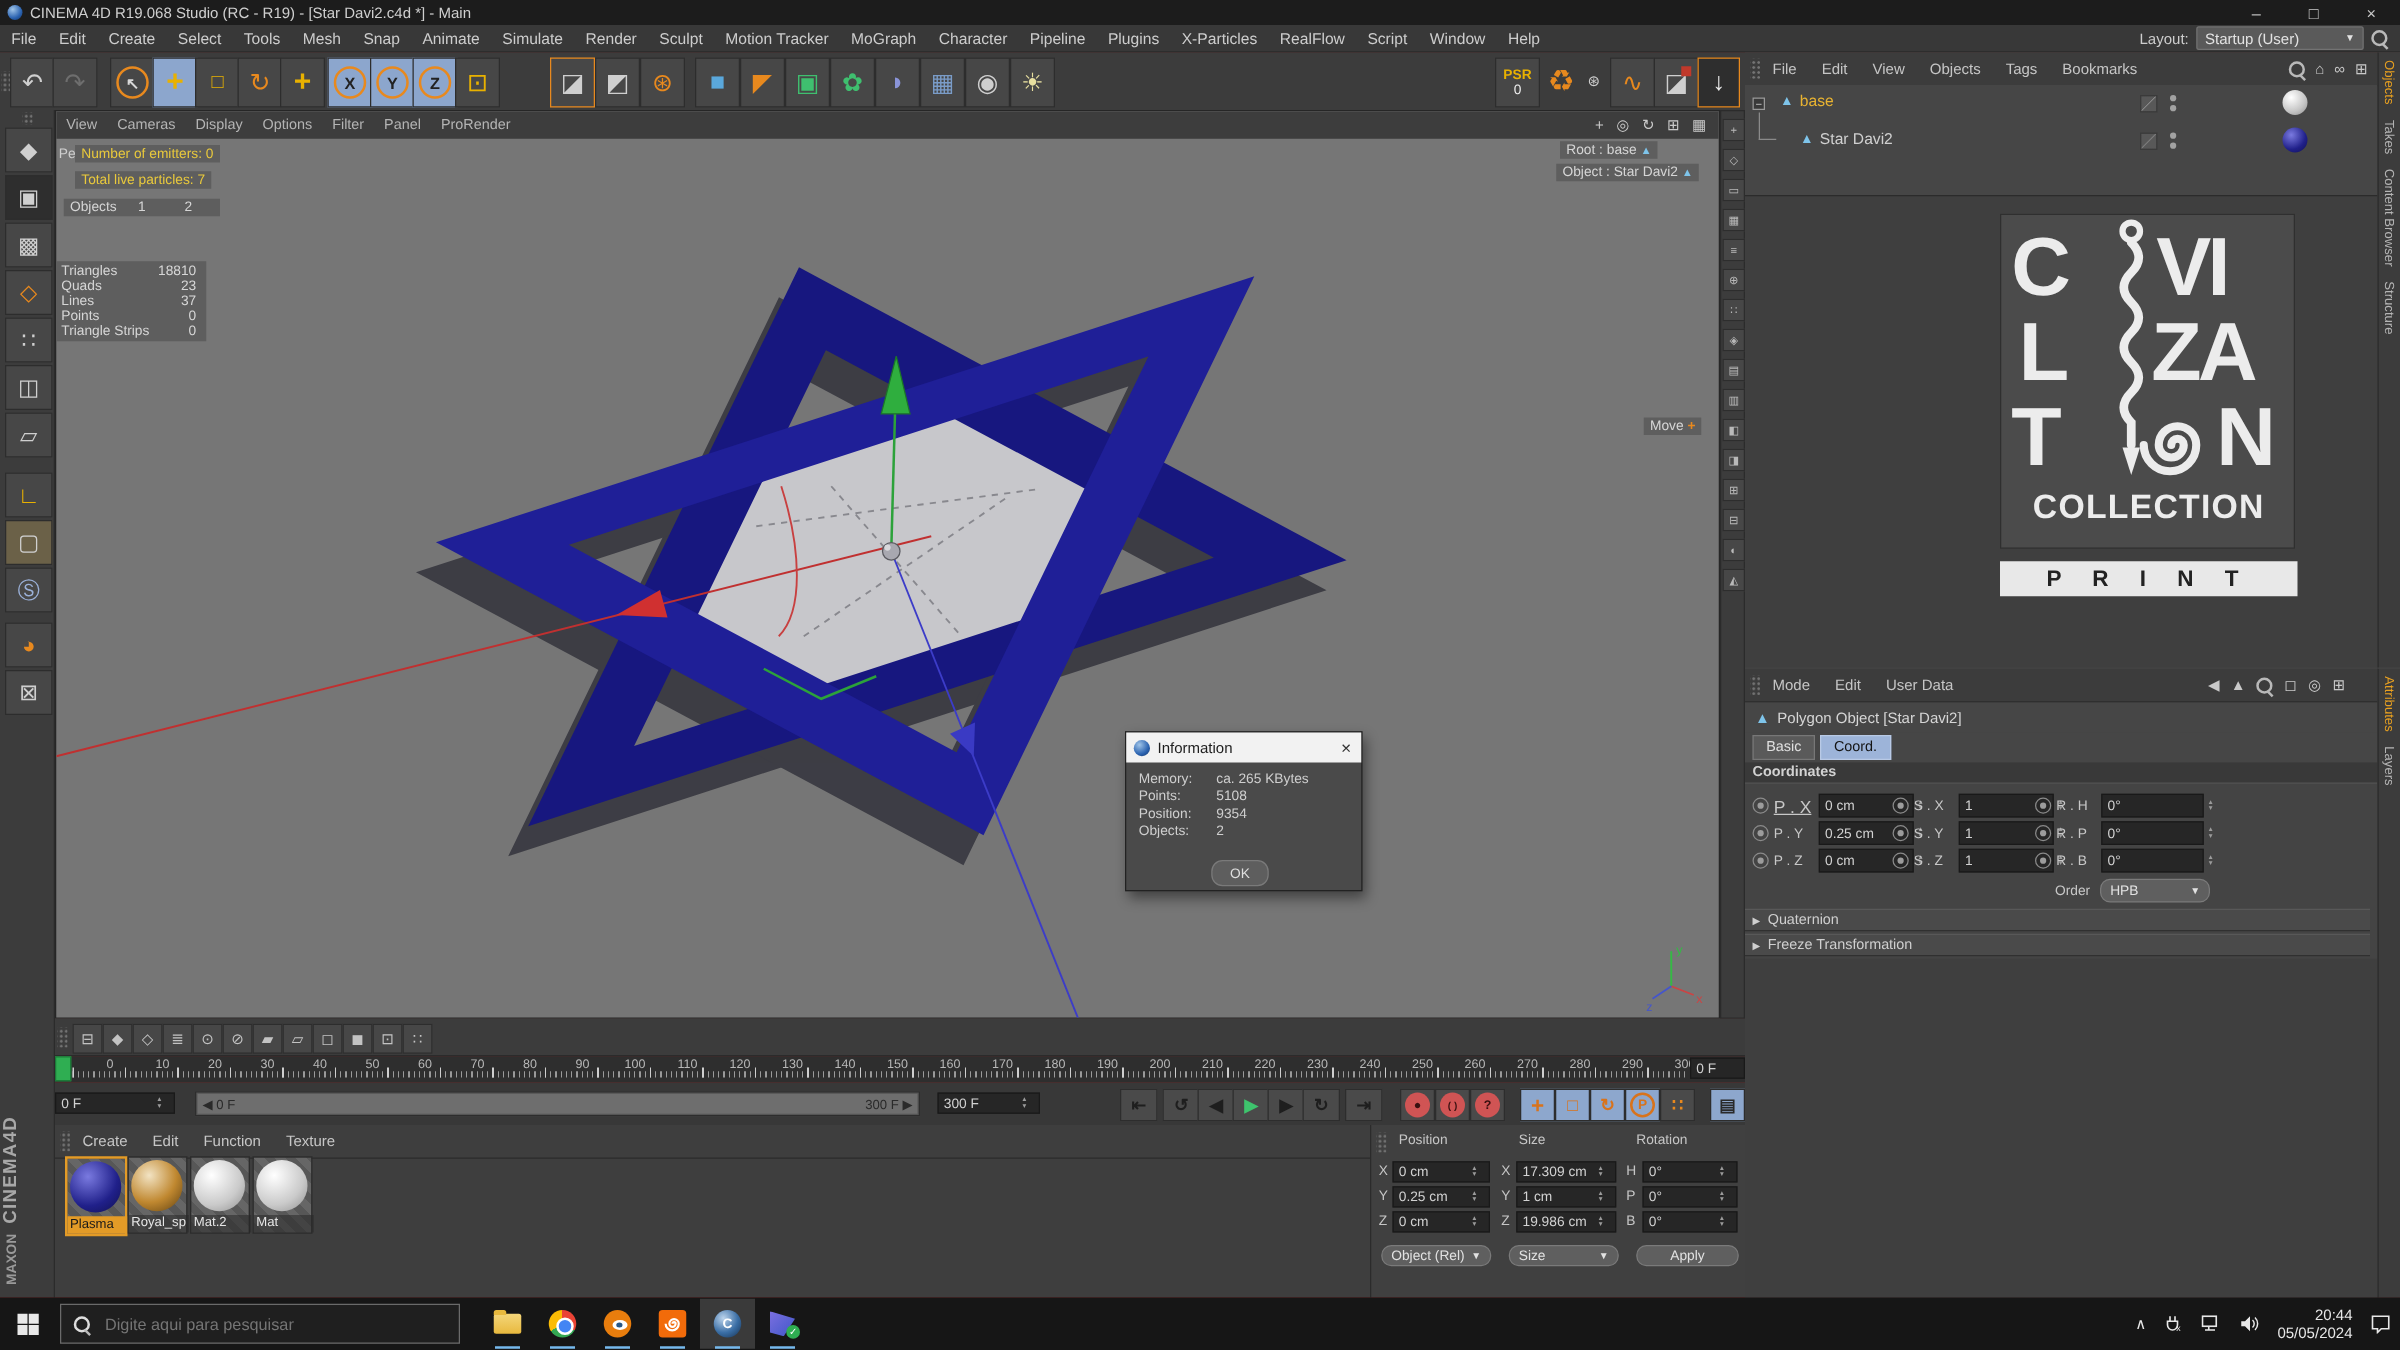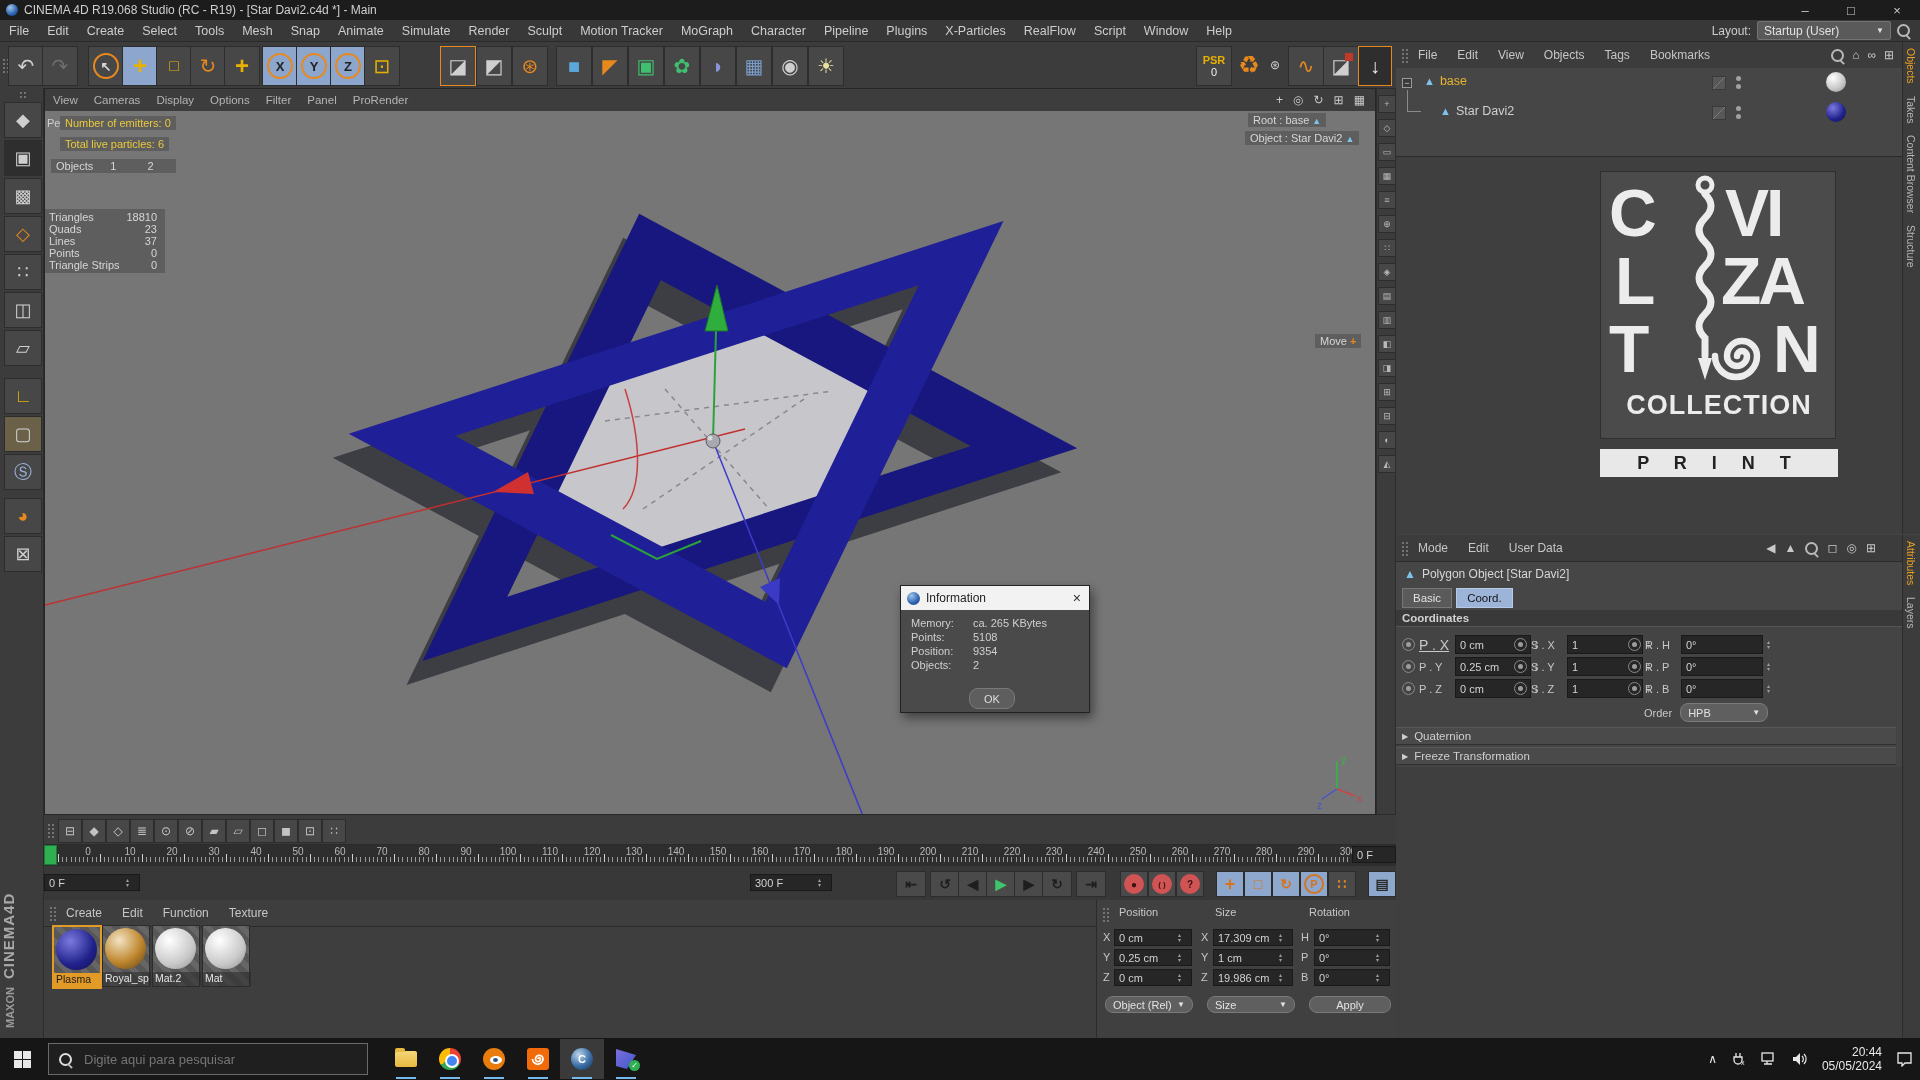--- a/index.html
+++ b/index.html
@@ -339,21 +339,21 @@
         <span>◎</span>
         <span>↻</span>
         <span>⊞</span>
         <span>▦</span>
       </span>
     </div>
 
     
     <div class="a" style="left:2px;top:28px;color:#cfcfcf;font-size:11px;width:13px;overflow:hidden;white-space:nowrap;">Perspective</div>
     <div class="hud yellow" style="left:15px;top:27px;">Number of emitters: 0</div>
-    <div class="hud yellow" style="left:15px;top:48px;">Total live particles: 6</div>
+    <div class="hud yellow" style="left:15px;top:48px;">Total live particles: 7</div>
     <div class="hud" style="left:6px;top:70px;width:115px;">
       <span>Objects</span>
       <span style="margin-left:14px;">1</span>
       <span style="margin-left:28px;">2</span>
     </div>
     <div class="hud" style="left:0px;top:120px;width:112px;padding:2px 4px;">
       <div class="statrow">
           <span>Triangles</span>
           <span>18810</span>
         </div>
@@ -764,20 +764,26 @@
   </div>
 
   <div class="a trow2">
     <div class="a field" style="left:0px;top:8px;width:96px;justify-content:space-between;">
       <span>0 F</span>
       <span class="spin">
           <span>▴</span>
           <span>▾</span>
         </span>
     </div>
+    <div class="a" style="left:112px;top:7px;width:580px;height:20px;background:#555;border:1px solid #2d2d2d;">
+      <div style="position:absolute;left:1px;top:1px;right:1px;bottom:1px;background:#6e6e6e;display:flex;align-items:center;justify-content:space-between;padding:0 4px;font-size:10.5px;color:#2a2a2a;">
+        <span><span>◀</span> <span>0 F</span></span>
+        <span><span>300 F</span> <span>▶</span></span>
+      </div>
+    </div>
     <div class="a field" style="left:706px;top:8px;width:82px;justify-content:space-between;">
       <span>300 F</span>
       <span class="spin">
           <span>▴</span>
           <span>▾</span>
         </span>
     </div>
     <div class="tpbtn" style="left:852px;width:28px;">
         <span>⇤</span>
       </div>

